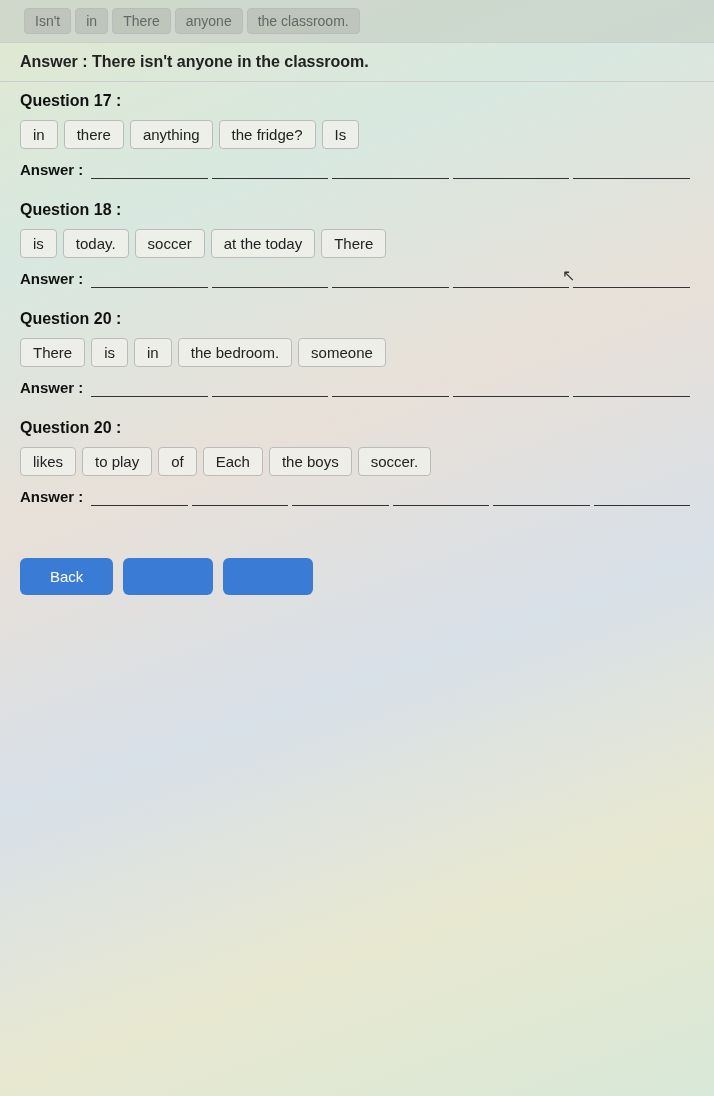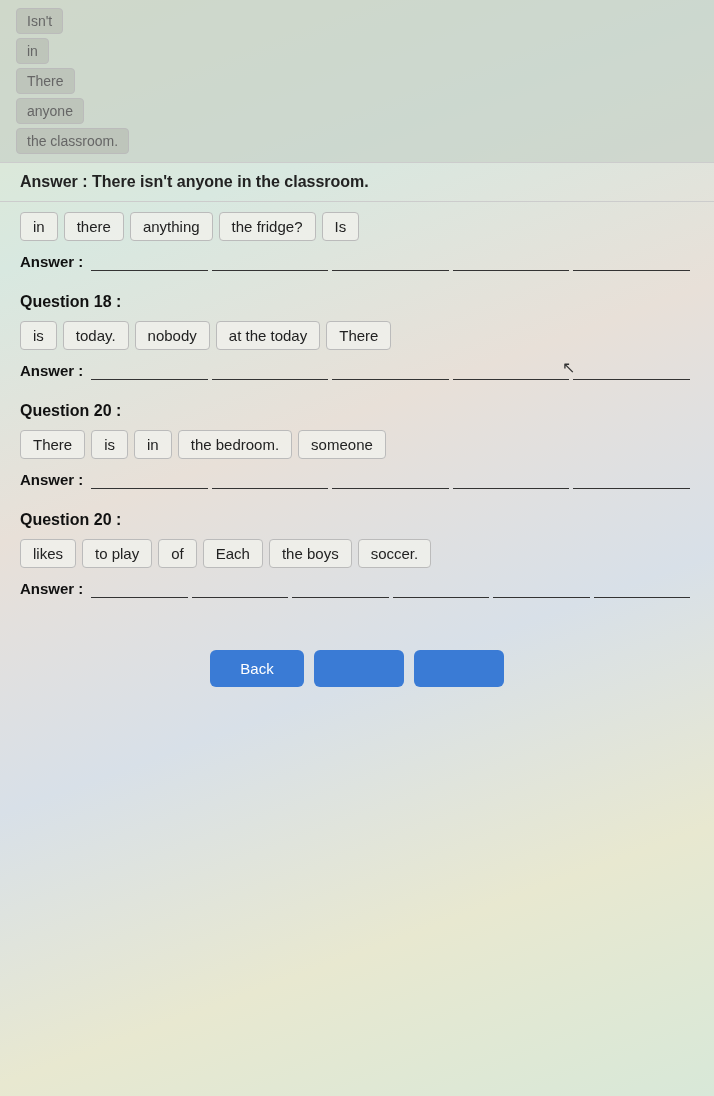--- a/index.html
+++ b/index.html
@@ -14,27 +14,26 @@
     .page-wrapper {
       background: linear-gradient(160deg, #e0e8d0 0%, #d8e8e0 20%, #e8e0d8 40%, #d8e0e8 60%, #e8e8d0 80%, #d8e8d8 100%);
       min-height: 1096px;
       padding: 0;
       position: relative;
     }
 
     
     .top-answer-bar {
       background: rgba(200,210,200,0.7);
-      padding: 8px 16px;
+      padding: 8px 24px;
       display: flex;
       align-items: flex-start;
       flex-wrap: wrap;
       gap: 4px;
       border-bottom: 1px solid #ccc;
-      flex-direction: column;
     }
 
     .word-chip {
       background: rgba(220,225,215,0.8);
       border: 1px solid #bbb;
       border-radius: 4px;
       padding: 4px 10px;
       font-size: 14px;
       color: #333;
       cursor: pointer;
@@ -103,21 +102,21 @@
       border-bottom: 1.5px solid #333;
       min-width: 80px;
       height: 20px;
       display: inline-block;
       margin-right: 4px;
       flex: 1;
     }
 
     .bottom-buttons {
       display: flex;
-      justify-content: center;
+      justify-content: flex-start;
       gap: 10px;
       padding: 10px 20px;
       position: sticky;
       bottom: 16px;
     }
 
     .btn {
       background: #3a7bd5;
       color: white;
       border: none;
@@ -141,20 +140,21 @@
     <span class="word-chip used">the classroom.</span>
   </div>
 
   <div class="answer-sentence">
     <span>Answer : There isn't anyone in the classroom.</span>
   </div>
 
   <div class="content-area">
 
     <div class="question-block">
+      <div class="question-label">Question 17 :</div>
       <div class="word-chips-row">
         <span class="word-chip-item">in</span>
         <span class="word-chip-item">there</span>
         <span class="word-chip-item">anything</span>
         <span class="word-chip-item">the fridge?</span>
         <span class="word-chip-item">Is</span>
       </div>
       <div class="answer-line-row">
         <span class="answer-label">Answer :</span>
         <span class="answer-blank"></span>
@@ -163,21 +163,21 @@
         <span class="answer-blank"></span>
         <span class="answer-blank"></span>
       </div>
     </div>
 
     <div class="question-block">
       <div class="question-label">Question 18 :</div>
       <div class="word-chips-row">
         <span class="word-chip-item">is</span>
         <span class="word-chip-item">today.</span>
-        <span class="word-chip-item">nobody</span>
+        <span class="word-chip-item">soccer</span>
         <span class="word-chip-item">at the today</span>
         <span class="word-chip-item">There</span>
       </div>
       <div class="answer-line-row">
         <span class="answer-label">Answer :</span>
         <span class="answer-blank"></span>
         <span class="answer-blank"></span>
         <span class="answer-blank"></span>
         <span class="answer-blank" style="position:relative;">
 

